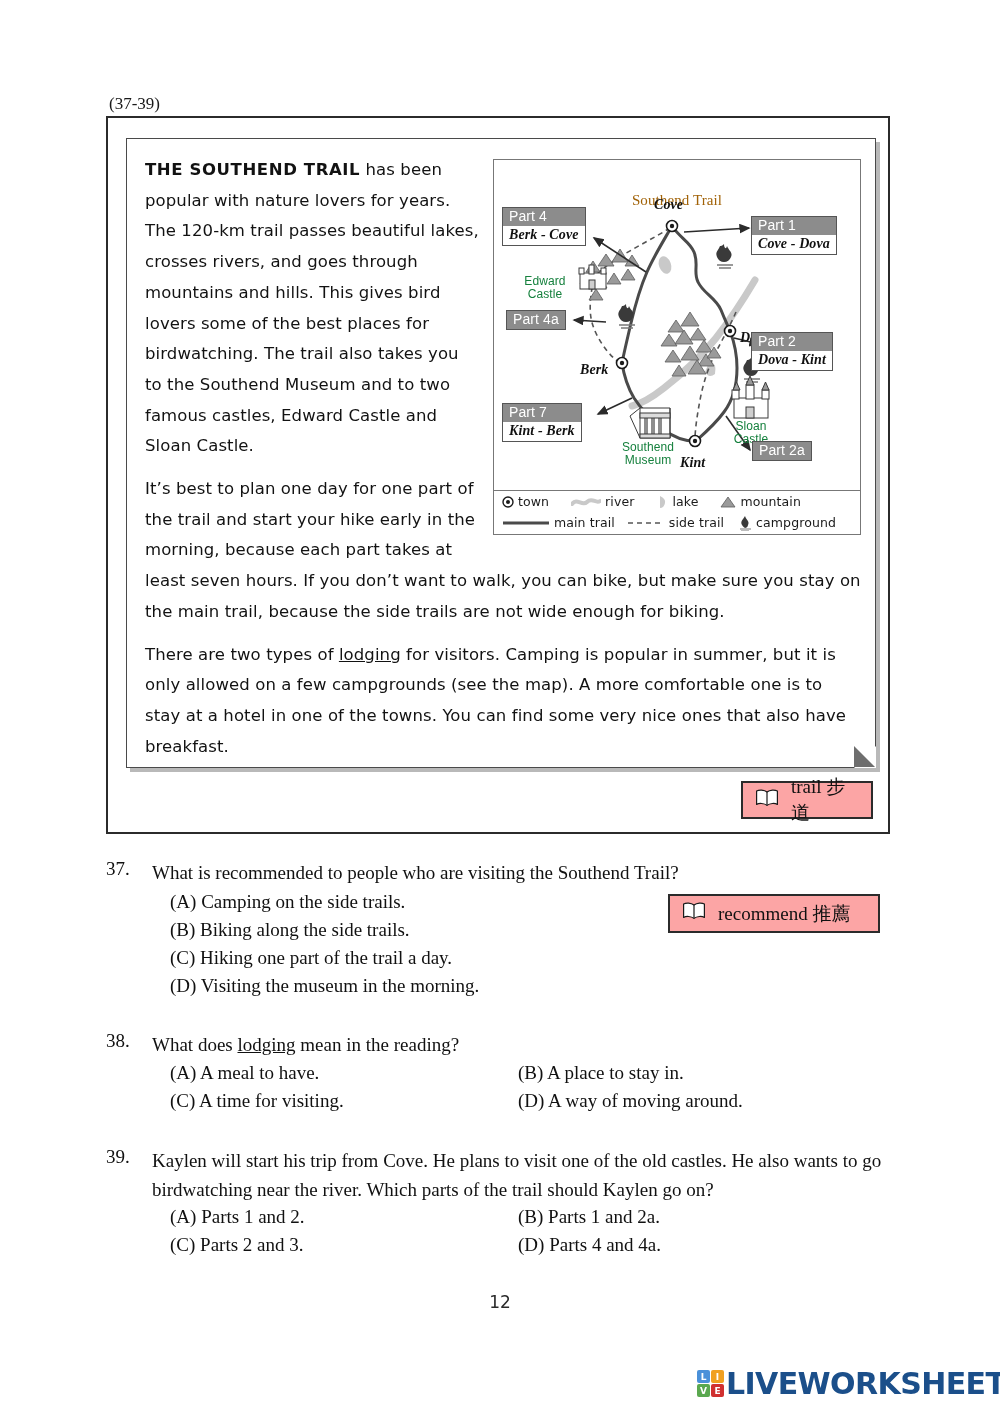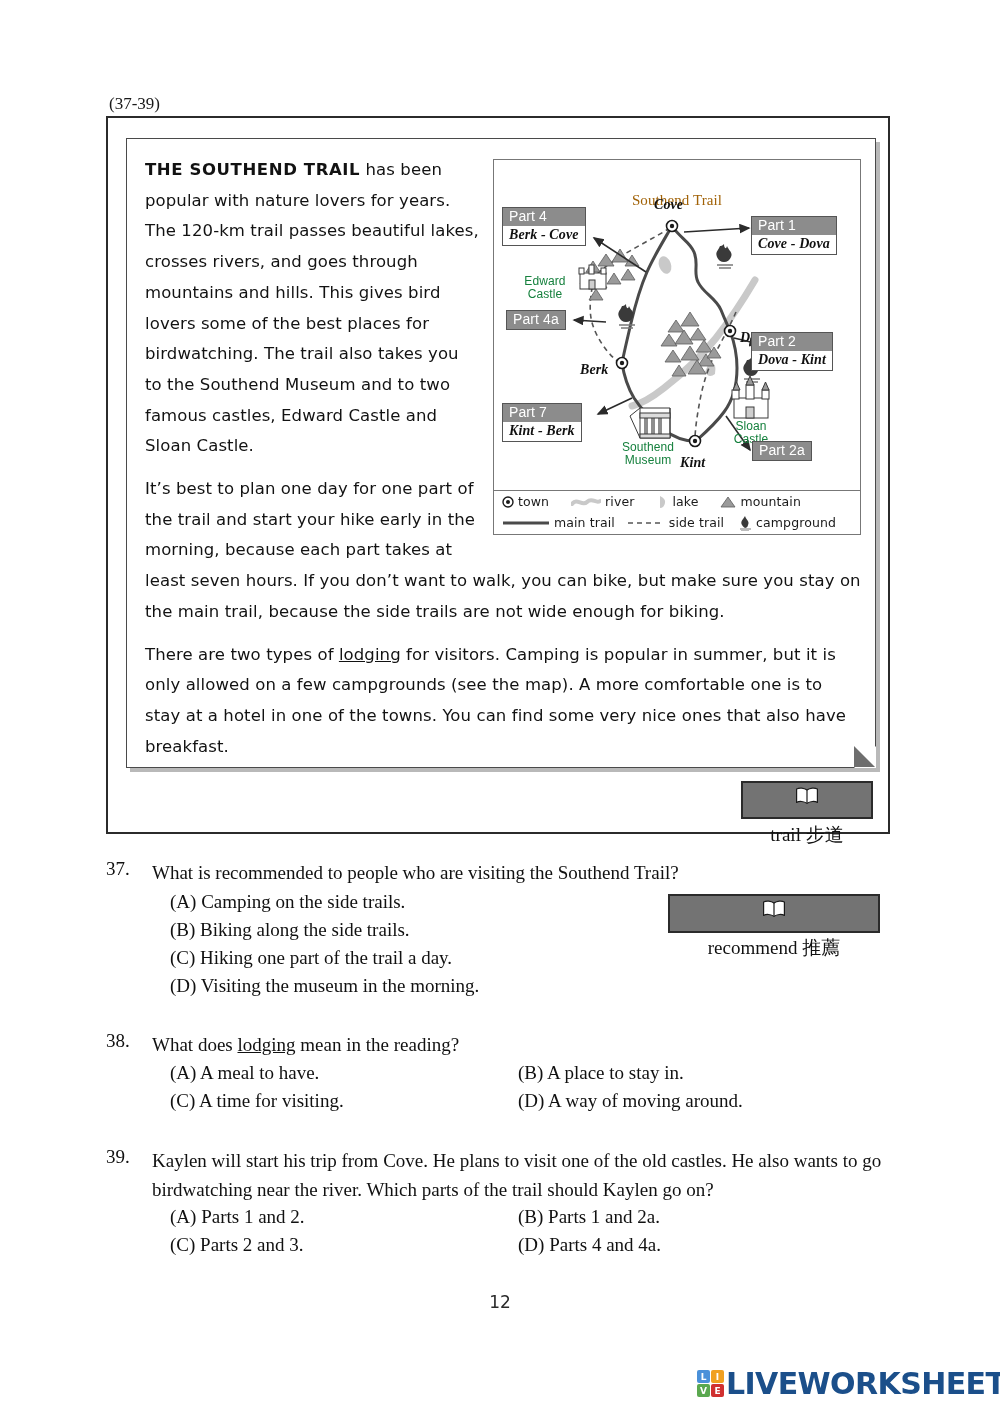--- a/index.html
+++ b/index.html
@@ -200,30 +200,29 @@
     line-height: 13px;
     color: #15803d;
     text-align: center;
     white-space: nowrap;
   }
 
   
   .vocab {
     position: absolute;
     border: 2px solid #2b2b2b;
-    background: #737373;
+    background: #fca5a5;
     box-sizing: border-box;
     display: flex;
     align-items: center;
     gap: 12px;
     padding: 4px 12px;
     font-family: "Liberation Serif", serif;
     font-size: 19px;
     color: #111;
-    flex-direction: column;
   }
   .vocab .bk { flex: 0 0 auto; }
 
   
   .q-block { position: absolute; width: 800px; }
   .q-num {
     position: absolute;
     left: 0;
     font-family: "Liberation Serif", serif;
     font-size: 19px;

